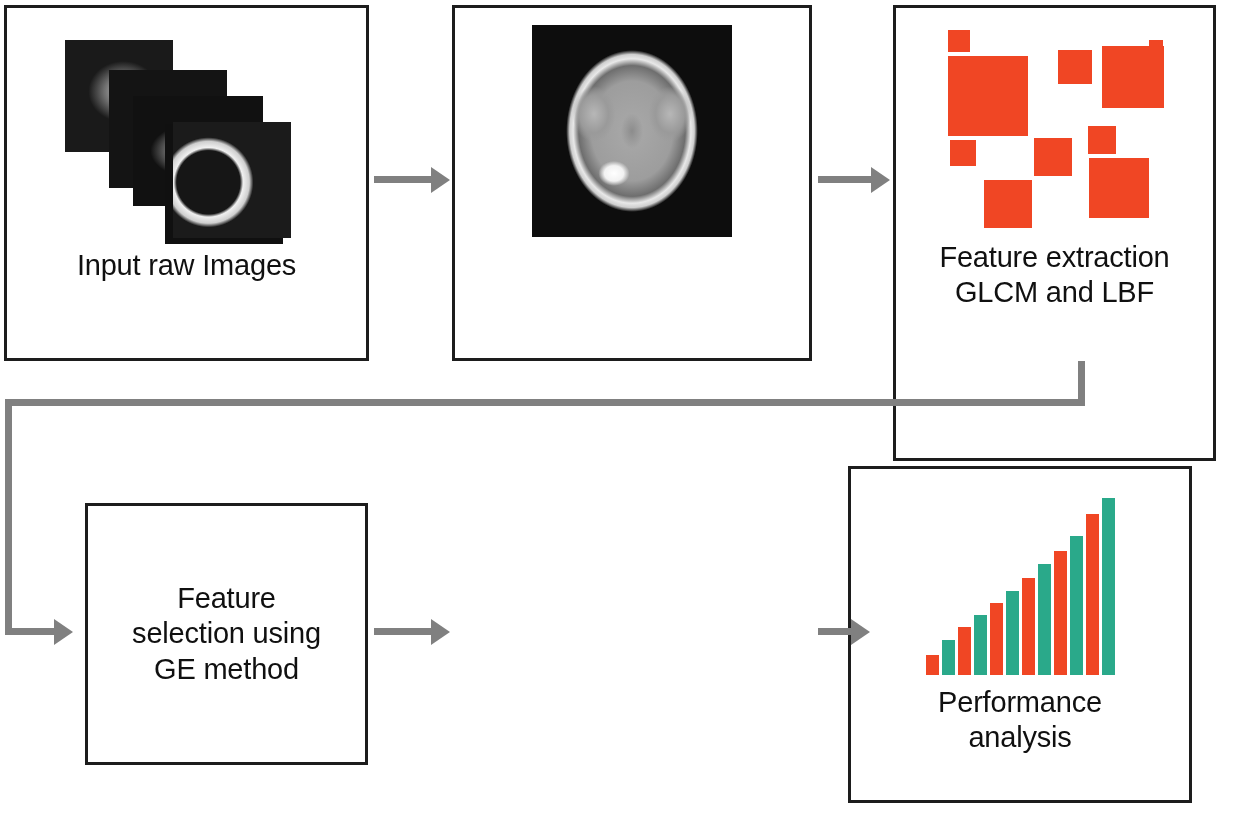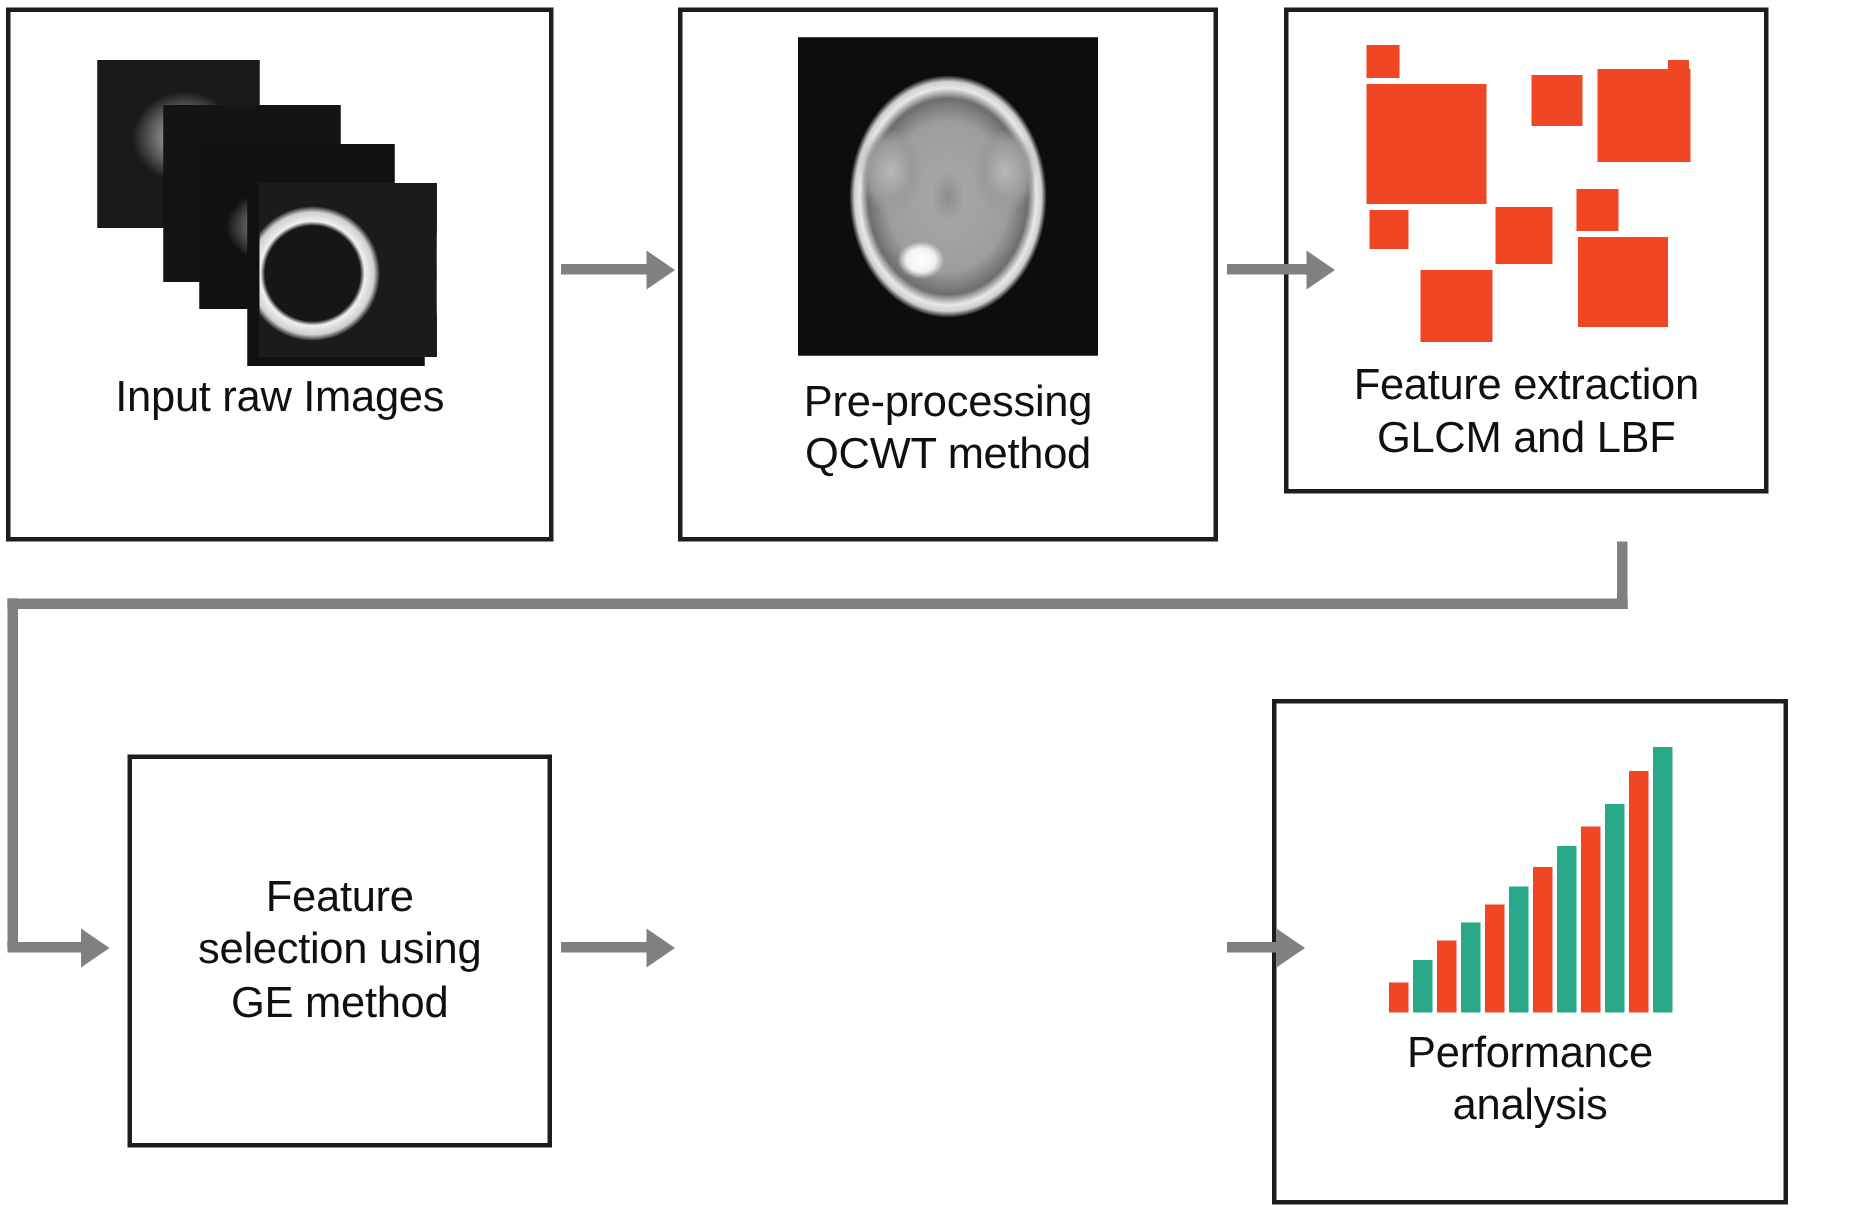--- a/index.html
+++ b/index.html
@@ -163,25 +163,23 @@
   </div>
 
   <div class="box" style="left:452px; top:5px; width:360px; height:356px;">
     <div class="mri" style="background:
            radial-gradient(ellipse 20px 16px at 41% 70%, #ffffff 0%, #f2f2f2 48%, rgba(160,160,160,0) 78%),
            radial-gradient(ellipse 26px 34px at 31% 42%, #b7b7b7 0%, #9a9a9a 55%, rgba(120,120,120,0) 82%),
            radial-gradient(ellipse 26px 34px at 69% 42%, #b7b7b7 0%, #9a9a9a 55%, rgba(120,120,120,0) 82%),
            radial-gradient(ellipse 14px 22px at 50% 50%, #8c8c8c 0%, rgba(110,110,110,0) 80%),
            radial-gradient(ellipse 70px 86px at 50% 50%, #a9a9a9 0%, #9d9d9d 58%, #6e6e6e 76%, #e8e8e8 84%, #cfcfcf 89%, #0d0d0d 94%),
            #0b0b0b;"></div>
-    <div class="box-caption" style="margin-top:14px;">Pre-processing
-QCWT method</div>
-  </div>
-
-  <div class="box" style="left:856px; top:5px; width:323px; height:324px;">
+  </div>
+
+  <div class="box" style="left:893px; top:5px; width:323px; height:456px;">
     <div class="feat" id="feat-holder">
         <span style="left: 2px; top: 2px; width: 22px; height: 22px; background: rgb(240, 70, 36);"></span>
         <span style="left: 2px; top: 28px; width: 80px; height: 80px; background: rgb(240, 70, 36);"></span>
         <span style="left: 112px; top: 22px; width: 34px; height: 34px; background: rgb(240, 70, 36);"></span>
         <span style="left: 156px; top: 18px; width: 62px; height: 62px; background: rgb(240, 70, 36);"></span>
         <span style="left: 203px; top: 12px; width: 14px; height: 14px; background: rgb(240, 70, 36);"></span>
         <span style="left: 4px; top: 112px; width: 26px; height: 26px; background: rgb(240, 70, 36);"></span>
         <span style="left: 88px; top: 110px; width: 38px; height: 38px; background: rgb(240, 70, 36);"></span>
         <span style="left: 142px; top: 98px; width: 28px; height: 28px; background: rgb(240, 70, 36);"></span>
         <span style="left: 38px; top: 152px; width: 48px; height: 48px; background: rgb(240, 70, 36);"></span>

